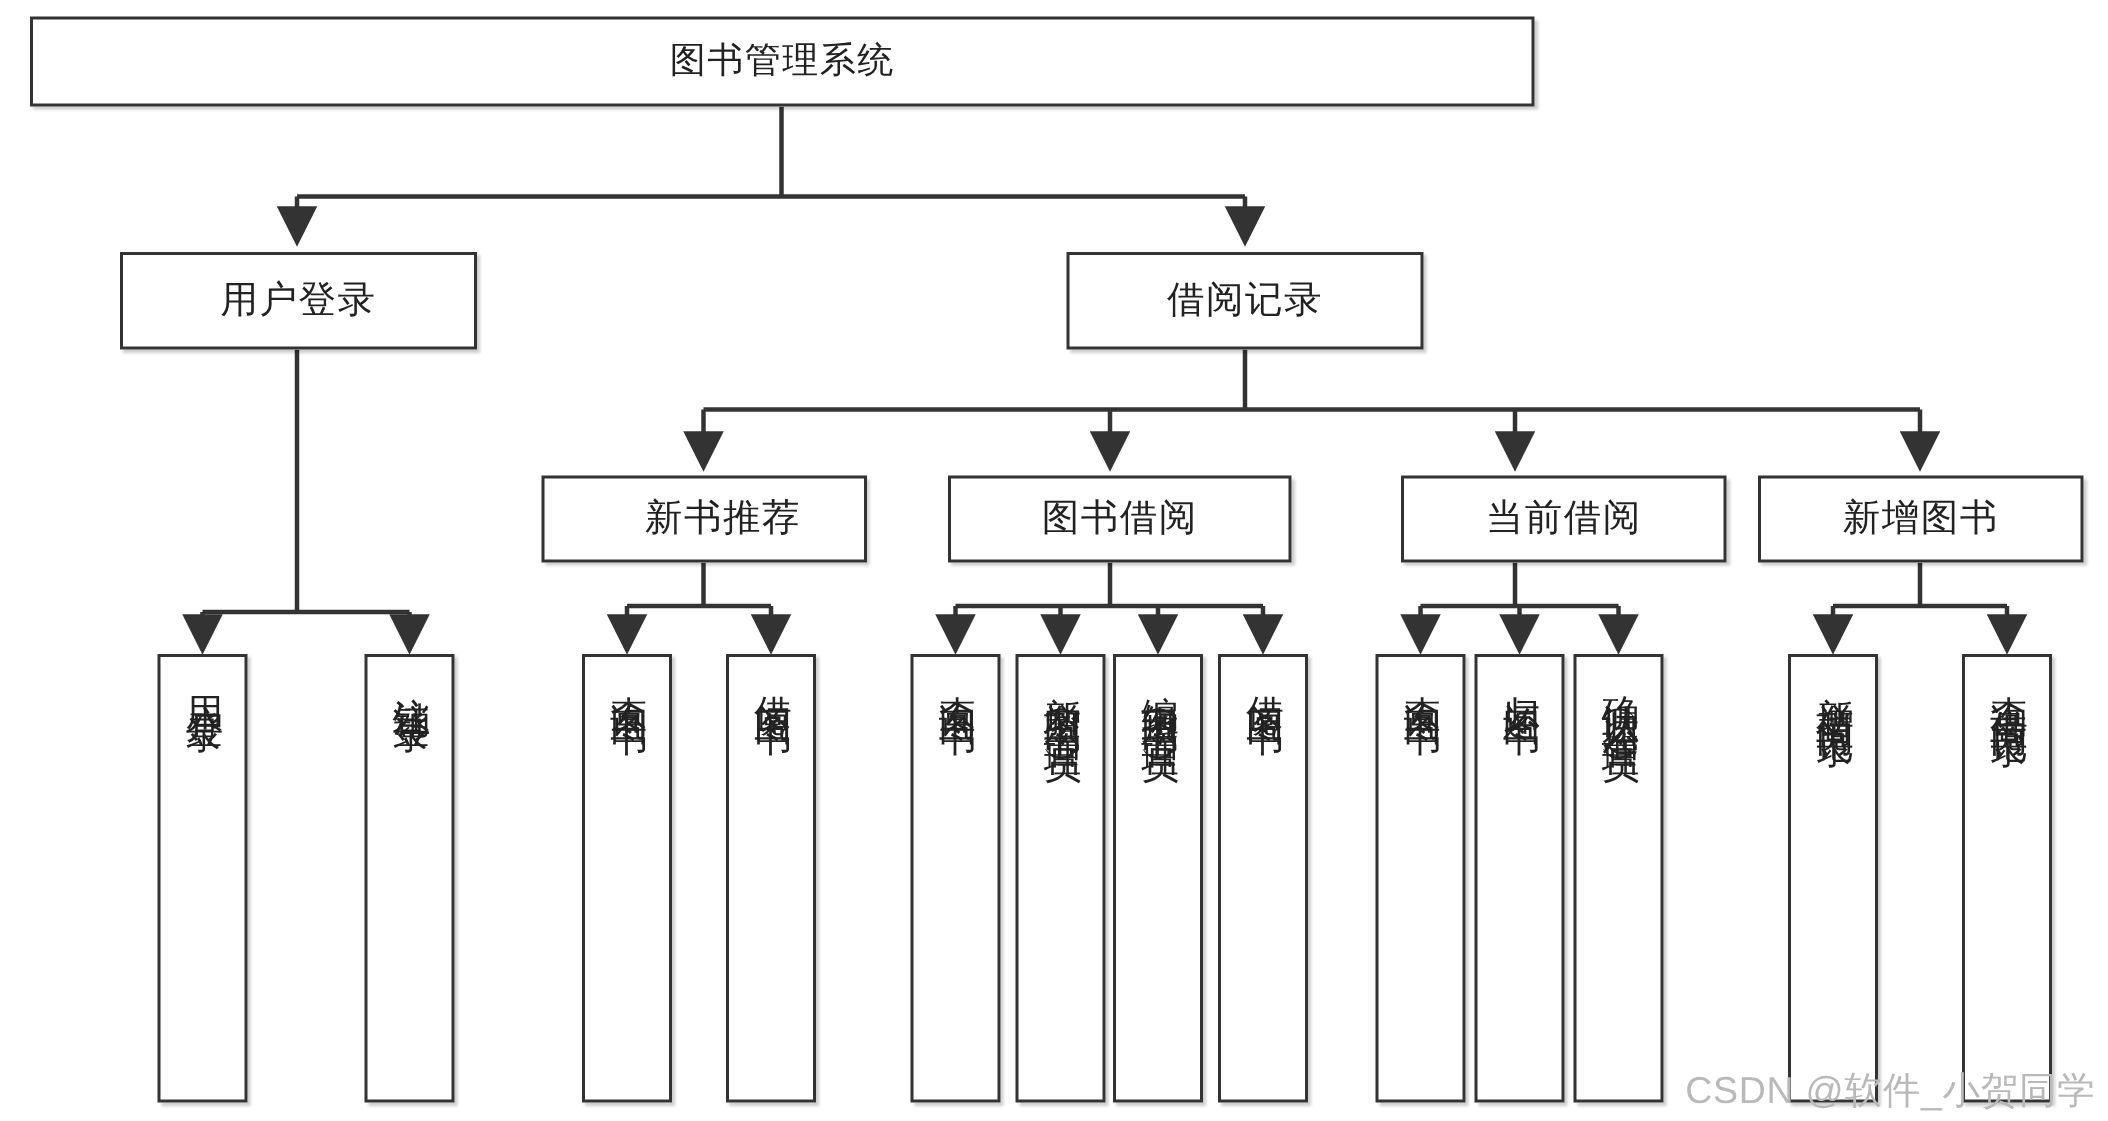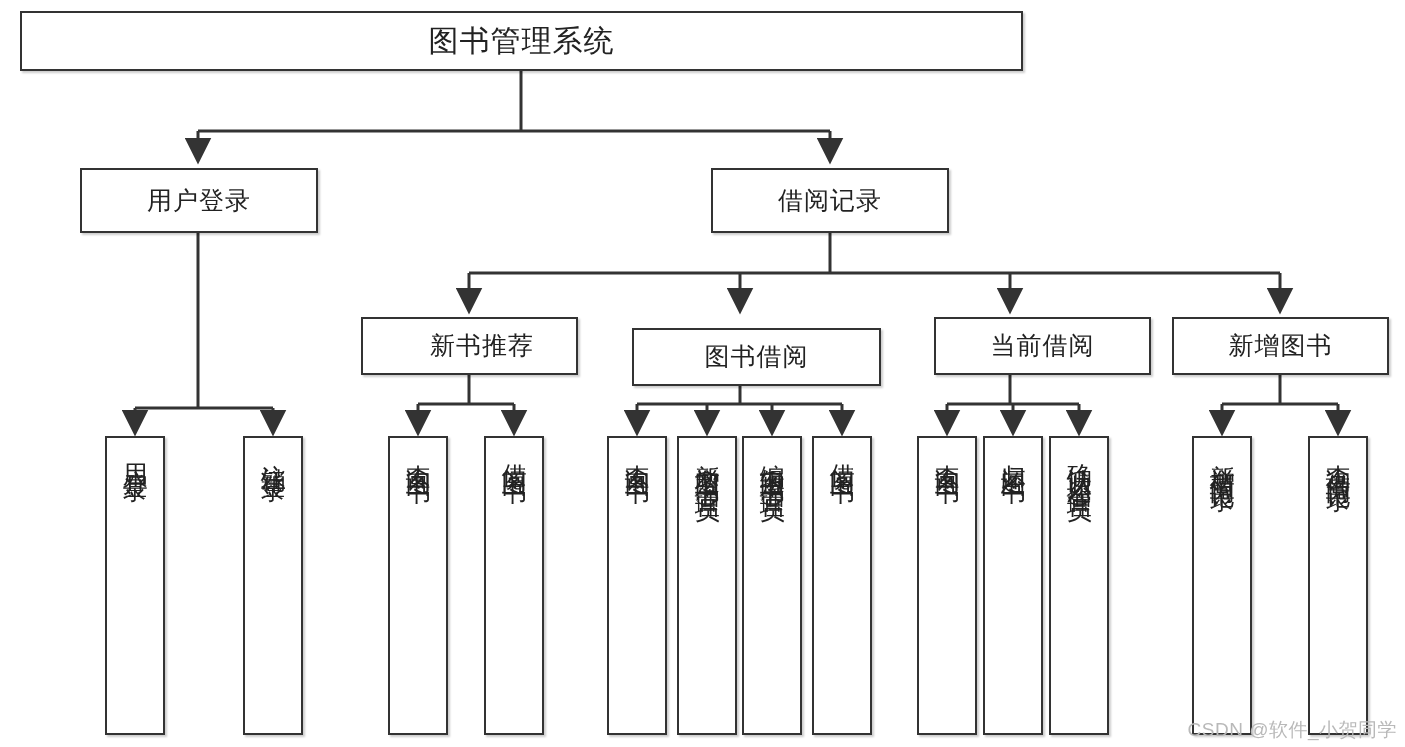--- a/index.html
+++ b/index.html
@@ -50,26 +50,26 @@
     justify-content: center;
     padding-top: 6px;
   }
   .node.vertical .label {
     writing-mode: vertical-rl;
     text-orientation: upright;
     font-size: 25px;
     letter-spacing: 5px;
     white-space: nowrap;
   }
-  .node.lvl0 .label { font-size: 30px; }
+  .node.lvl0 .label { font-size: 24px; }
   .watermark {
     position: absolute;
     right: 8px;
     bottom: 4px;
-    font-size: 19px;
+    font-size: 25px;
     color: #b9b9b9;
     white-space: nowrap;
     letter-spacing: 0.5px;
   }
 </style>
 </head>
 <body>
 
 <div id="canvas">
 
@@ -132,21 +132,21 @@
   </div>
 
   <div class="node horizontal" style="left:711px; top:168px; width:238px; height:65px;">
     <span class="label">借阅记录</span>
   </div>
 
   <div class="node horizontal" style="left:361px; top:317px; width:217px; height:58px;padding-left:25px;">
     <span class="label">新书推荐</span>
   </div>
 
-  <div class="node horizontal" style="left:632px; top:317px; width:249px; height:58px;margin-top:11px;">
+  <div class="node horizontal" style="left:632px; top:317px; width:229px; height:58px;">
     <span class="label">图书借阅</span>
   </div>
 
   <div class="node horizontal" style="left:902px; top:317px; width:217px; height:58px;margin-left:32px;">
     <span class="label">当前借阅</span>
   </div>
 
   <div class="node horizontal" style="left:1172px; top:317px; width:217px; height:58px;">
     <span class="label">新增图书</span>
   </div>

